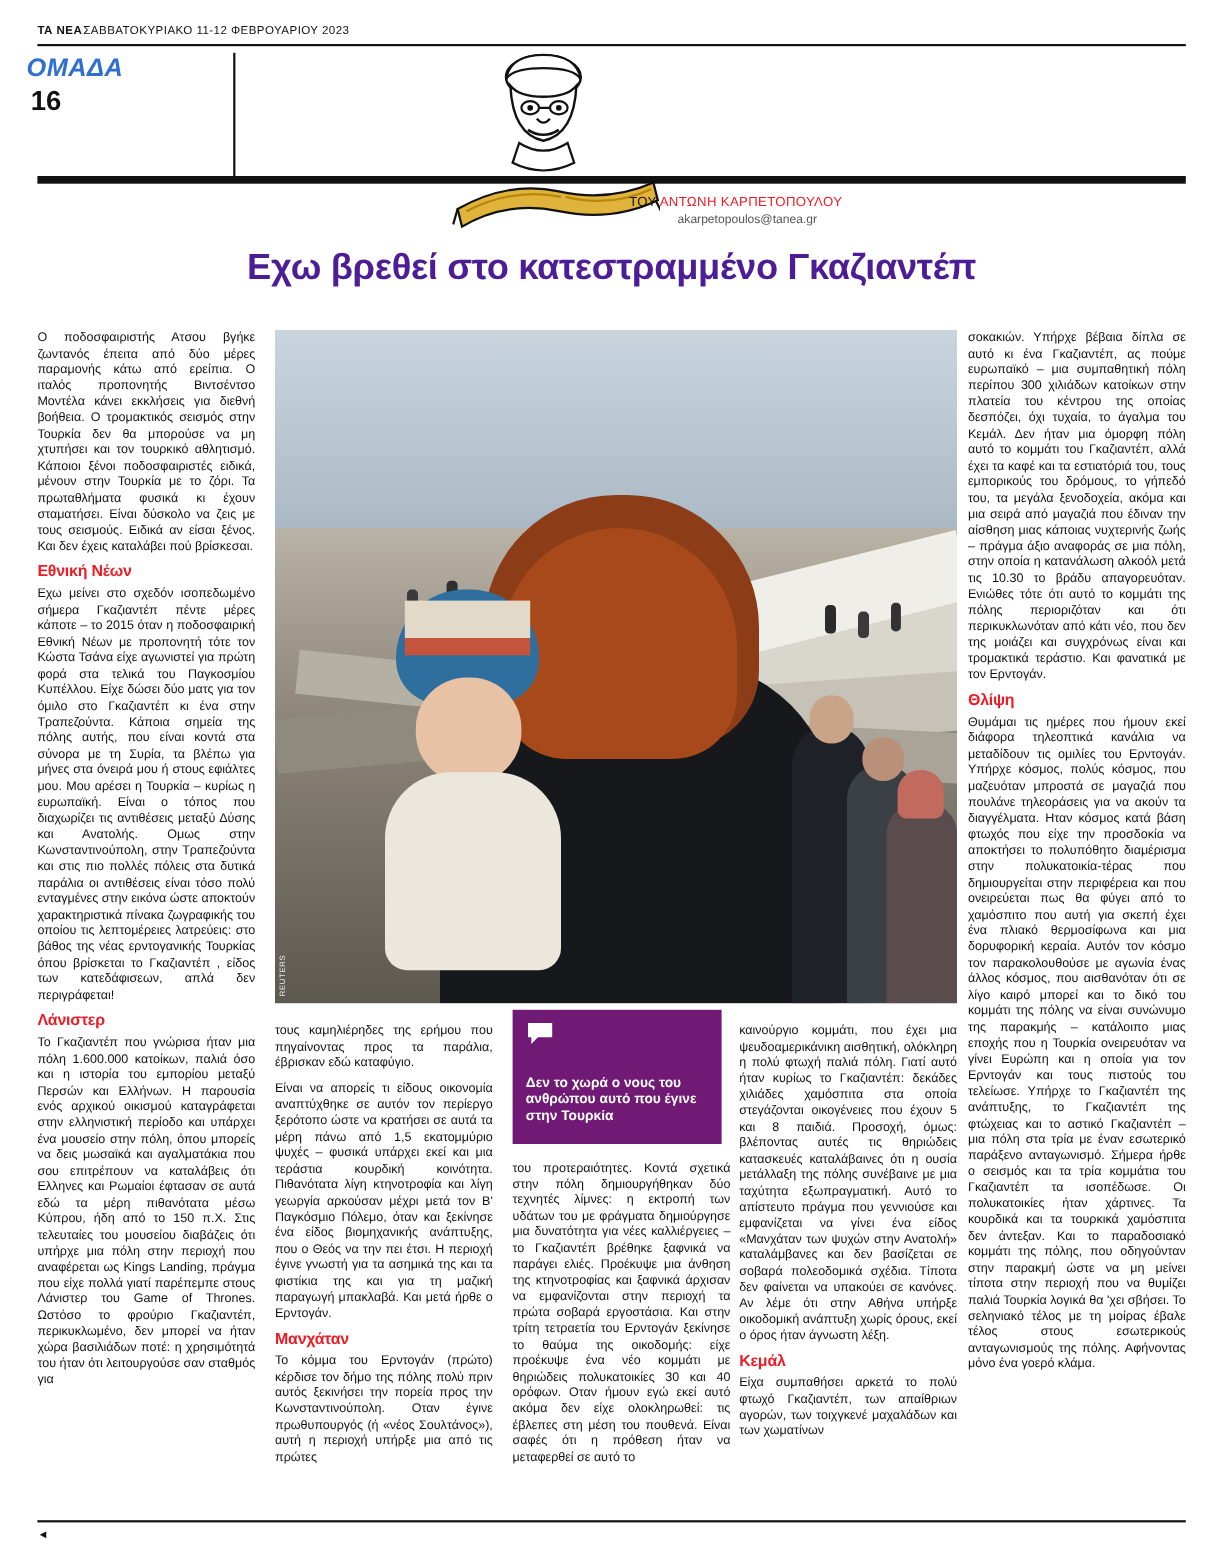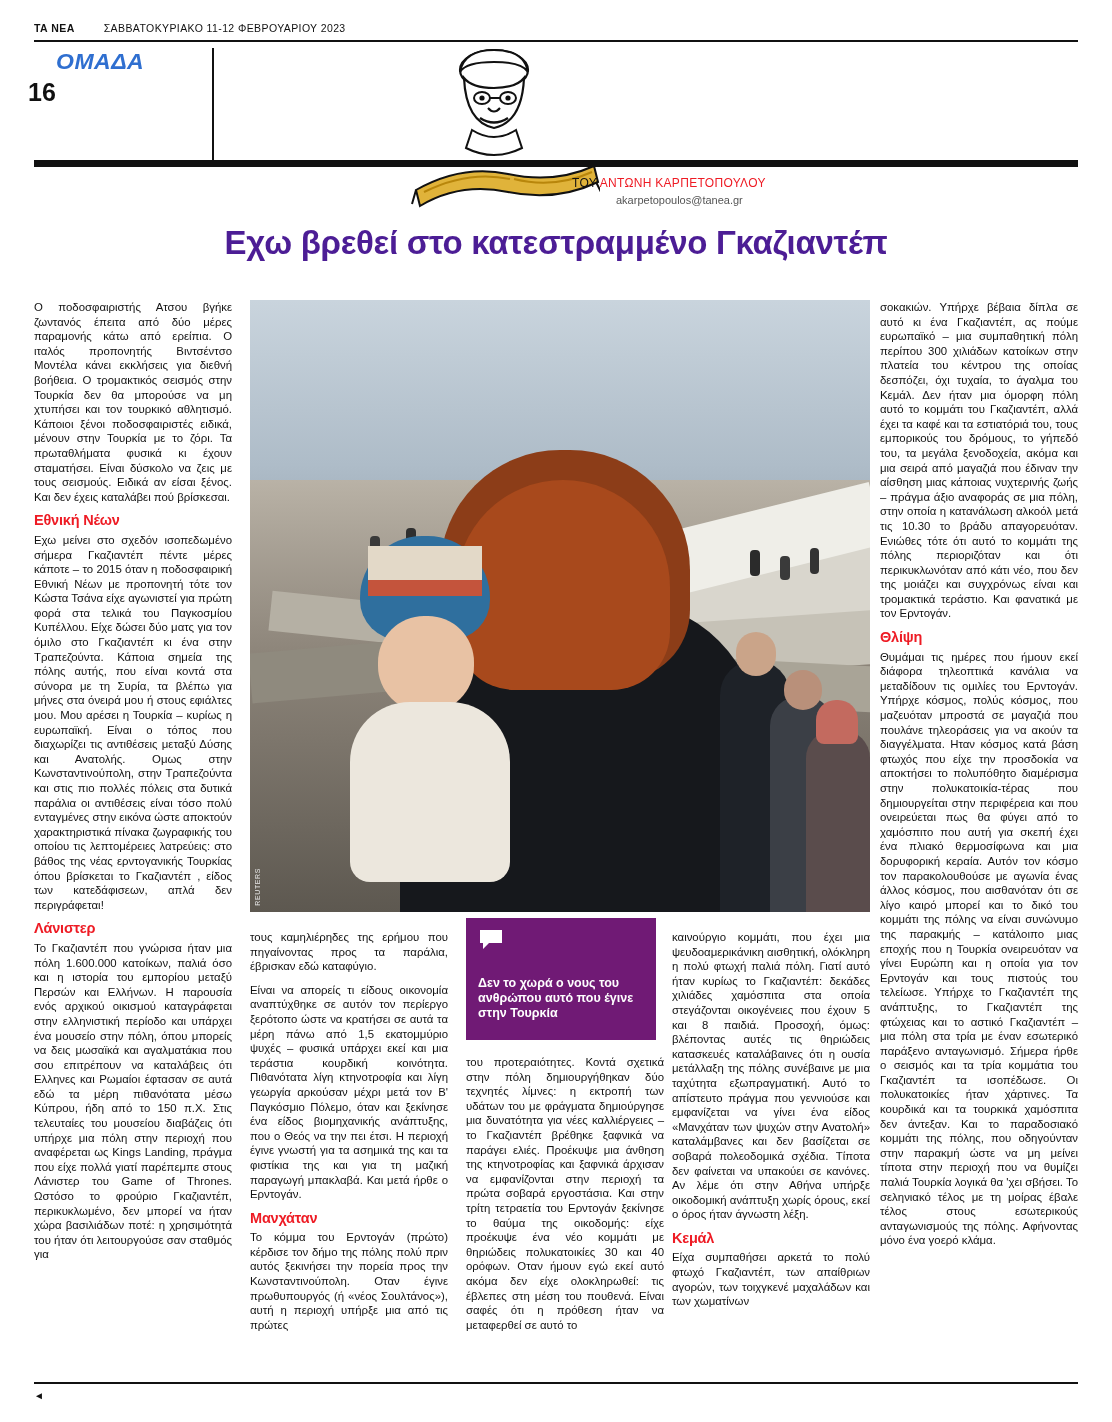--- a/index.html
+++ b/index.html
@@ -22,21 +22,21 @@
     padding: 0;
   }
 
   
   .topbar {
     position: absolute;
     left: 34px; top: 22px;
     width: 1044px;
     display: flex;
     align-items: baseline;
-    gap: 29px;
+    gap: 1px;
     font-size: 10.5px;
     letter-spacing: .4px;
     color: #111;
   }
   .topbar .brand { font-weight: bold; }
   .topbar .date { font-weight: normal; }
   .rule-top {
     position: absolute;
     left: 34px; top: 40px;
     width: 1044px;
@@ -46,21 +46,20 @@
 
   
   .section-label {
     position: absolute;
     left: 24px; top: 48px;
     font-style: italic;
     font-weight: bold;
     font-size: 23px;
     color: #2f6fd0;
     letter-spacing: .5px;
-    margin-left: 32px;
   }
   .page-num {
     position: absolute;
     left: 28px; top: 78px;
     font-weight: bold;
     font-size: 25px;
     color: #111;
   }
   .vrule {
     position: absolute;

